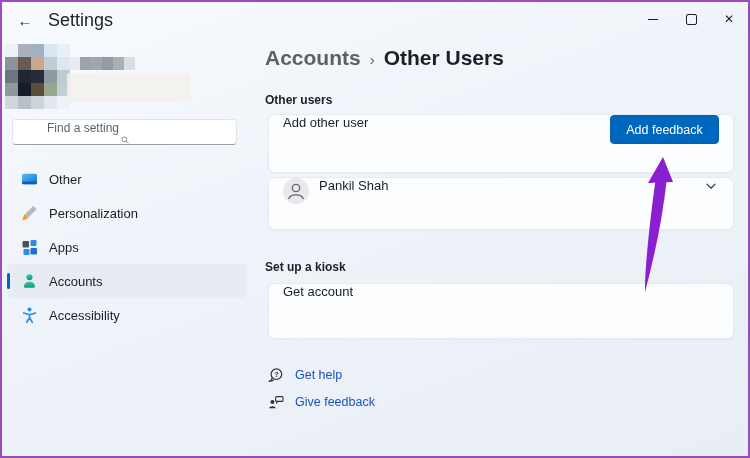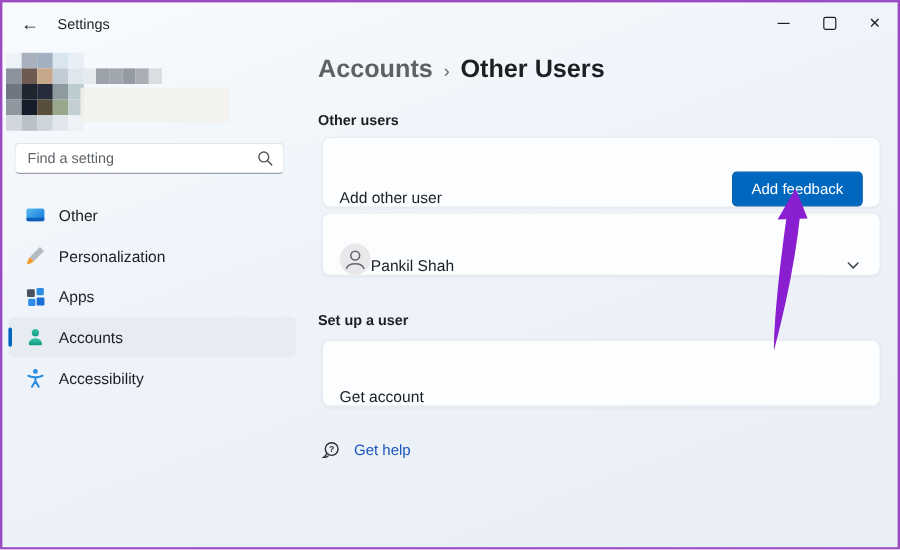--- a/index.html
+++ b/index.html
@@ -6,51 +6,51 @@
   .window{
     position:relative;width:750px;height:458px;box-sizing:border-box;
     border:2px solid #9b4ac1;overflow:hidden;
     background:linear-gradient(160deg,#f8fbfe 0%,#eff4fa 40%,#e9eef6 100%);
     -webkit-font-smoothing:antialiased;
   }
   
   .titlebar{position:absolute;top:0;left:0;right:0;height:36px;display:flex;align-items:center;}
   .back-btn{width:30px;height:26px;margin-left:8px;display:flex;align-items:center;justify-content:center;
     font-size:15px;color:#1b1f23;border-radius:4px;cursor:pointer;}
-  .win-title{margin-left:8px;font-size:12px;color:#1b1f23;}
+  .win-title{margin-left:8px;font-size:18px;color:#1b1f23;}
   .win-controls{position:absolute;right:0;top:0;height:34px;display:flex;}
   .win-btn{width:38px;height:34px;display:flex;align-items:center;justify-content:center;color:#1b1f23;}
   .glyph-min{width:10px;height:1px;background:#1b1f23;display:block;}
   .glyph-max{width:9px;height:9px;border:1.1px solid #1b1f23;border-radius:2px;display:block;}
   .glyph-close{font-size:12px;line-height:1;}
   
   .mosaic{position:absolute;left:3px;top:42px;display:grid;grid-template-columns:repeat(5,13px);grid-auto-rows:13px;}
   .name-mosaic{position:absolute;left:67px;top:55px;display:flex;}
   .name-mosaic div{width:11px;height:13px;}
   .email-blur{position:absolute;left:65px;top:71px;width:124px;height:29px;background:#f3f1ec;opacity:.85;border-radius:2px;}
   .searchbox{position:absolute;left:10px;top:117px;width:225px;height:26px;box-sizing:border-box;
     background:#fff;border:1px solid #e1e4e9;border-bottom:1px solid #9aa0a6;border-radius:4px;
-    display:flex;align-items:center;padding:0 8px;}
+    display:flex;align-items:center;padding:0 8px;flex-direction:column;}
   .searchbox input{flex:1;border:none;outline:none;font-size:12px;color:#1b1f23;background:transparent;
     font-family:"Liberation Sans",sans-serif;}
   .searchbox input::placeholder{color:#5f646a;opacity:1;}
   .nav{position:absolute;left:0;top:160px;width:250px;}
   .nav-item{position:relative;height:34px;margin:0 5px;border-radius:5px;display:flex;align-items:center;
     padding-left:42px;box-sizing:border-box;font-size:13px;color:#1b1f23;cursor:pointer;}
   .nav-item.selected{background:#e7ecf3;}
   .nav-item.selected::before{content:"";position:absolute;left:0;top:9px;width:3px;height:16px;border-radius:2px;background:#0067bf;}
   .navicon{position:absolute;left:14px;top:50%;transform:translateY(-50%);width:17px;height:17px;}
   
   .breadcrumb{position:absolute;left:263px;top:44px;font-size:21px;font-weight:600;color:#1c2024;display:flex;align-items:center;}
   .crumb-parent{color:#5d6166;cursor:pointer;}
   .crumb-sep{font-size:15px;font-weight:400;color:#5d6166;margin:0 9px;padding-top:2px;}
   .section-label{position:absolute;left:263px;font-size:12px;font-weight:600;color:#1b1f23;}
   .card{position:absolute;left:266px;width:466px;box-sizing:border-box;background:#fcfdff;
-    border:1px solid #e7eaef;border-radius:7px;display:flex;align-items:flex-end;padding:0 14px;
-    box-shadow:0 1px 2px rgba(0,0,0,.03);font-size:13px;color:#1b1f23;}
+    border:1px solid #e7eaef;border-radius:7px;display:flex;align-items:flex-start;padding:0 14px;
+    box-shadow:0 1px 2px rgba(0,0,0,.03);font-size:13px;color:#1b1f23;gap:10px;}
   .accent-btn{margin-left:auto;width:107px;height:27px;background:#0067bf;color:#fff;border:1px solid #0061b4;
     border-radius:4px;font-size:12.5px;display:flex;align-items:center;justify-content:center;cursor:pointer;
     font-family:"Liberation Sans",sans-serif;}
   .avatar{width:26px;height:26px;border-radius:50%;background:#e9e9ec;display:flex;align-items:center;justify-content:center;flex:0 0 auto;}
   .user-name{margin-left:0;}
   .chevron{margin-left:auto;width:16px;height:16px;cursor:pointer;}
   .link-row{position:absolute;left:266px;display:flex;align-items:center;gap:11px;
     color:#1a54bb;font-size:12.5px;cursor:pointer;}
   .link-row svg{flex:0 0 auto;}
   .arrow-overlay{position:absolute;left:636px;top:154px;width:40px;height:138px;z-index:20;pointer-events:none;}
@@ -196,33 +196,42 @@
         <circle cx="13" cy="10" r="3.7" fill="none" stroke="#63676b" stroke-width="1.3"></circle>
         <path d="M5.8 20.6 C7.8 15.6 18.2 15.6 20.2 20.6" fill="none" stroke="#63676b" stroke-width="1.3" stroke-linecap="round"></path>
       </svg>
     </div>
     <span class="user-name">Pankil Shah</span>
     <svg class="chevron" viewBox="0 0 16 16">
       <path d="M4 6.2 L8 10.2 L12 6.2" fill="none" stroke="#43474b" stroke-width="1.3" stroke-linecap="round" stroke-linejoin="round"></path>
     </svg>
   </div>
 
-  <div class="section-label" style="top:258px">Set up a user</div>
+  <div class="section-label" style="top:258px">Set up a kiosk</div>
 
   <div class="card" style="top:281px;height:56px">
     <span>Get account</span>
   </div>
 
   <div class="link-row" style="top:365px">
     <svg width="16" height="16" viewBox="0 0 16 16">
       <circle cx="8.4" cy="7.2" r="5.3" fill="none" stroke="#2e3235" stroke-width="1.2"></circle>
       <path d="M4 11.4 C3.5 12.7 2.6 13.6 1.6 14.1 C3 14.2 4.4 13.8 5.4 13" fill="none" stroke="#2e3235" stroke-width="1.2" stroke-linecap="round"></path>
       <text x="8.4" y="9.6" text-anchor="middle" font-size="7.2" font-weight="bold" fill="#2e3235" font-family="Liberation Sans, sans-serif">?</text>
     </svg>
     <span>Get help</span>
   </div>
+  <div class="link-row" style="top:392px">
+    <svg width="16" height="16" viewBox="0 0 16 16">
+      <circle cx="4.4" cy="8" r="2" fill="#2e3235"></circle>
+      <path d="M1 14.2 C1.4 11.5 7.4 11.5 7.8 14.2 Z" fill="#2e3235"></path>
+      <rect x="7.6" y="2.6" width="7.4" height="4.8" rx="1" fill="none" stroke="#2e3235" stroke-width="1.1"></rect>
+      <path d="M9.6 7.4 L8.6 9.2" stroke="#2e3235" stroke-width="1.1" stroke-linecap="round"></path>
+    </svg>
+    <span>Give feedback</span>
+  </div>
 
   <svg class="arrow-overlay" viewBox="0 0 40 138">
     <path d="M18 21 L29 21 C25 60 17 98 7 136 C6.5 116 11.5 66 18 21 Z" fill="#8a1fd1"></path>
     <polygon points="25,1 35,26 10,27" fill="#8a1fd1"></polygon>
   </svg>
 
 </div>
 
 </body></html>

